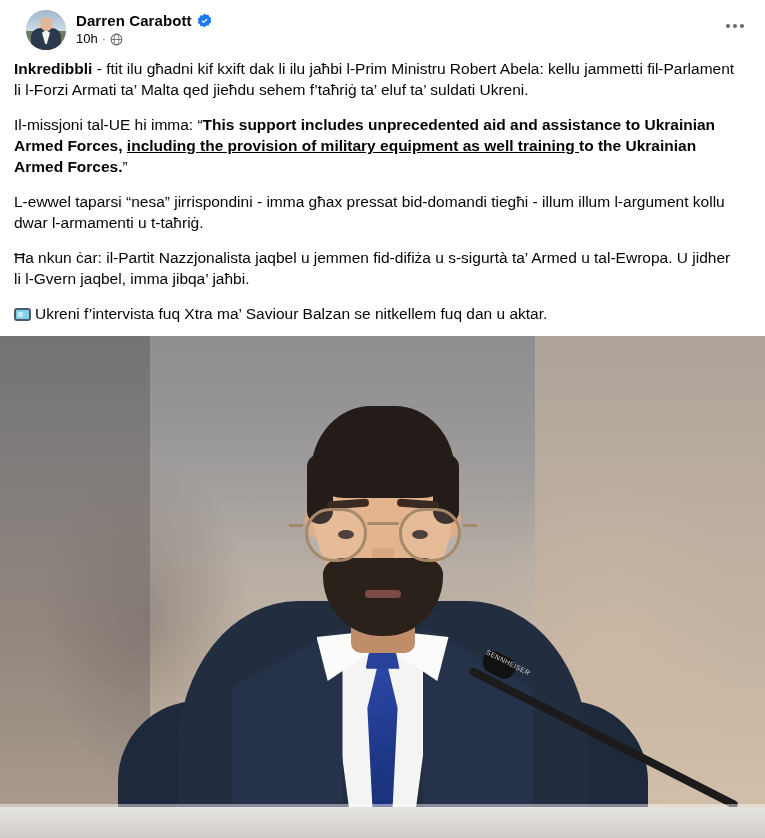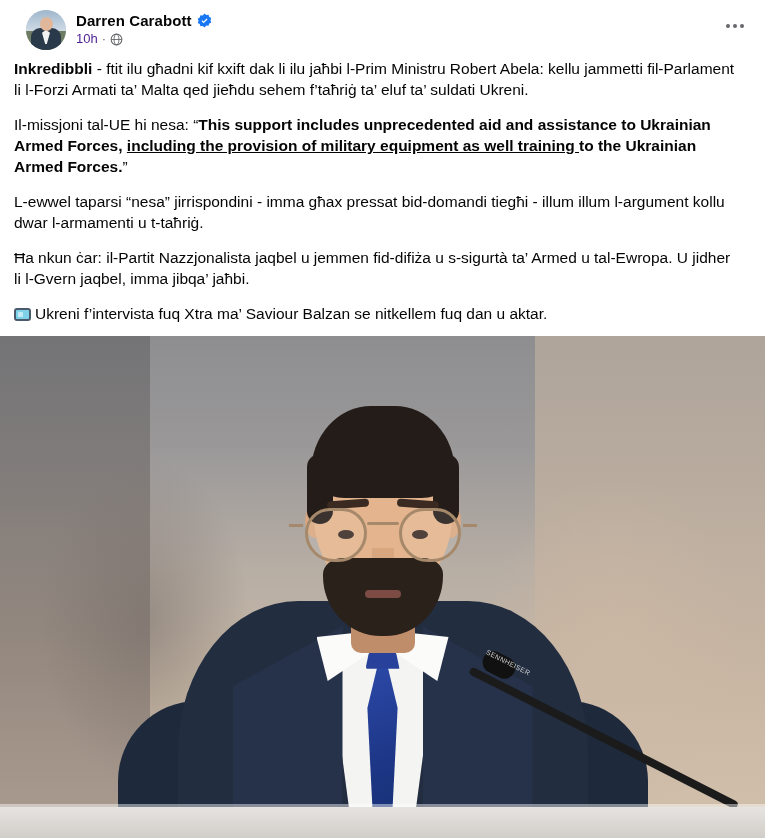--- a/index.html
+++ b/index.html
@@ -87,21 +87,21 @@
     line-height: 0;
   }
   .meta-row {
     display: flex;
     align-items: center;
     gap: 4px;
     margin-top: 1px;
   }
   .meta-time {
     font-size: 13px;
-    color: #4c1d95;
+    color: #000000;
     line-height: 16px;
   }
   .meta-dot {
     font-size: 13px;
     color: #65676b;
     line-height: 16px;
   }
   .globe-icon { width: 13px; height: 13px; display: inline-block; line-height: 0; }
   .more-btn {
     position: absolute;
@@ -475,21 +475,21 @@
     </div>
   </div>
 
   <div class="post-body">
 
     <p>
       <span class="b">Inkredibbli</span><span> - ftit ilu għadni kif kxift dak li ilu jaħbi l-Prim Ministru Robert Abela: kellu jammetti fil-Parlament li l-Forzi Armati ta’ Malta qed jieħdu sehem f’taħriġ ta’ eluf ta’ suldati Ukreni.</span>
     </p>
 
     <p>
-      <span>Il-missjoni tal-UE hi nesa: “</span><span class="b">This support includes unprecedented aid and assistance to Ukrainian Armed Forces, </span><span class="b u">including the provision of military equipment as well training </span><span class="b">to the Ukrainian Armed Forces.</span><span>”</span>
+      <span>Il-missjoni tal-UE hi imma: “</span><span class="b">This support includes unprecedented aid and assistance to Ukrainian Armed Forces, </span><span class="b u">including the provision of military equipment as well training </span><span class="b">to the Ukrainian Armed Forces.</span><span>”</span>
     </p>
 
     <p>
       <span>L-ewwel taparsi “nesa” jirrispondini - imma għax pressat bid-domandi tiegħi - illum illum l-argument kollu dwar l-armamenti u t-taħriġ.</span>
     </p>
 
     <p>
       <span>Ħa nkun ċar: il-Partit Nazzjonalista jaqbel u jemmen fid-difiża u s-sigurtà ta’ Armed u tal-Ewropa. U jidher li l-Gvern jaqbel, imma jibqa’ jaħbi.</span>
     </p>
 

